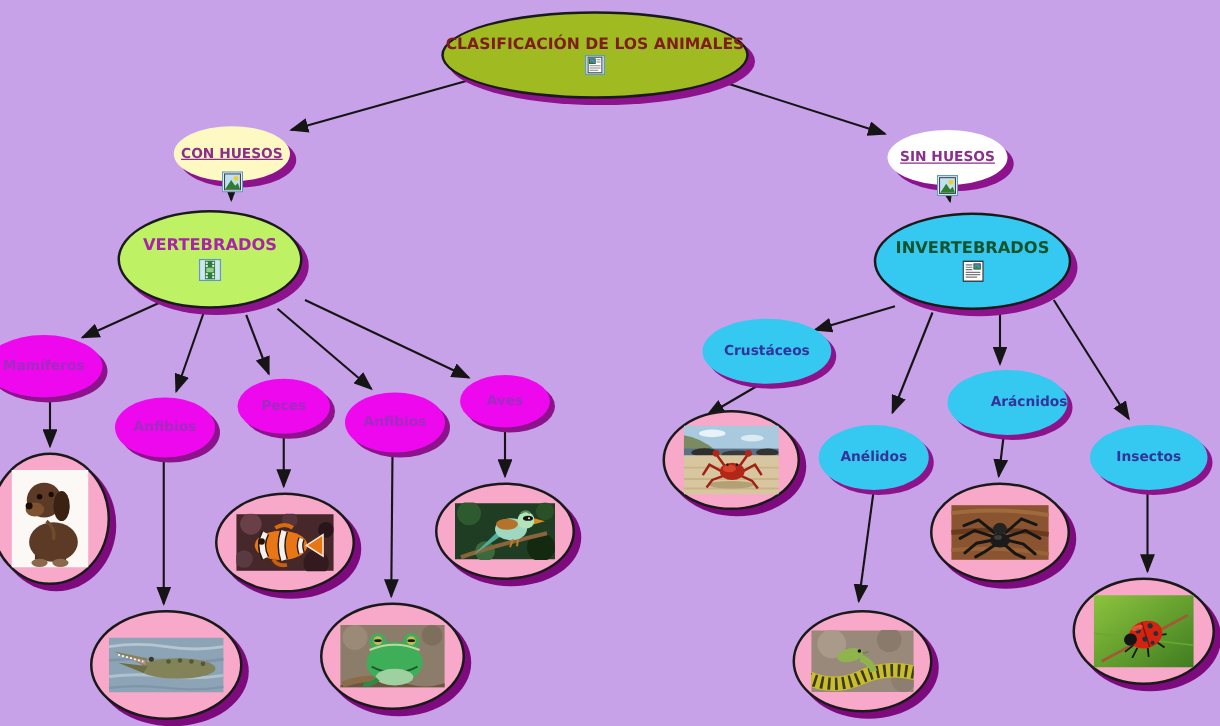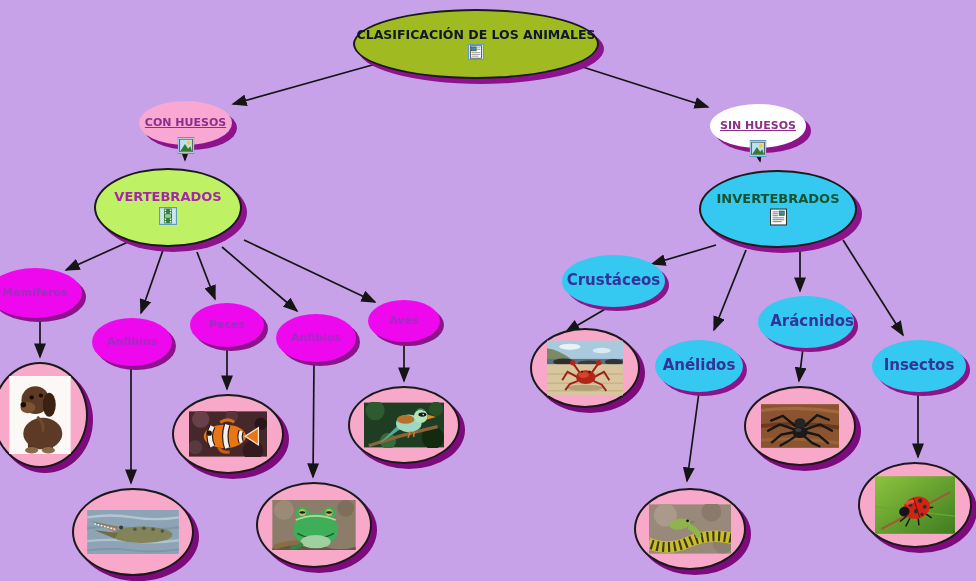--- a/index.html
+++ b/index.html
@@ -18,33 +18,33 @@
     display:flex;flex-direction:column;align-items:center;justify-content:center;
     text-align:center;
     box-shadow:5px 5px 0 0 #8d138d;
     box-sizing:border-box;
   }
   .node .lbl{font-weight:bold;line-height:1.05;}
   .bordered{border:2px solid #1a1a1a;}
 
   
   .n-root  {left:353px;top:9px;  width:246px;height:70px; background:#a0ba22;}
-  .n-root .lbl{color:#0f172a;font-size:12.5px;white-space:nowrap;}
-  .n-con   {left:139px;top:101px;width:93px; height:44px; background:#f9a8d4;}
+  .n-root .lbl{color:#7f1d1d;font-size:12.5px;white-space:nowrap;}
+  .n-con   {left:139px;top:101px;width:93px; height:44px; background:#fef9c3;}
   .n-sin   {left:710px;top:104px;width:96px; height:44px; background:#ffffff;}
   .n-con .lbl,.n-sin .lbl{color:#8b2f8b;font-size:11px;text-decoration:underline;white-space:nowrap;}
   .n-vert  {left:94px;top:168px;width:148px;height:79px; background:#bef264;}
   .n-vert .lbl{color:#a825a8;font-size:13px;}
   .n-invert{left:699px;top:170px;width:158px;height:78px; background:#35c8f0;}
   .n-invert .lbl{color:#14532d;font-size:13px;}
 
   .small-m{background:#ee08ee;box-shadow:4px 4px 0 0 #8d138d;}
   .small-m .lbl{color:#a22cc0;font-size:11px;}
   .small-c{background:#35c8f0;box-shadow:4px 4px 0 0 #8d138d;}
-  .small-c .lbl{color:#333399;font-size:15px;}
+  .small-c .lbl{color:#333399;font-size:11px;}
 
   .n-mam  {left:-12px;top:268px;width:94px;height:50px;}
   .n-rep  {left:92px; top:318px;width:80px;height:48px;}
   .n-pec  {left:190px;top:303px;width:74px;height:44px;}
   .n-anf  {left:276px;top:314px;width:80px;height:48px;}
   .n-aves {left:368px;top:300px;width:72px;height:42px;}
   .n-crust{left:562px;top:255px;width:103px;height:52px;}
   .n-anel {left:655px;top:340px;width:88px; height:52px;}
   .n-arac {left:758px;top:296px;width:96px; height:52px;align-items:flex-end;}
   .n-ins  {left:872px;top:340px;width:94px; height:52px;}

